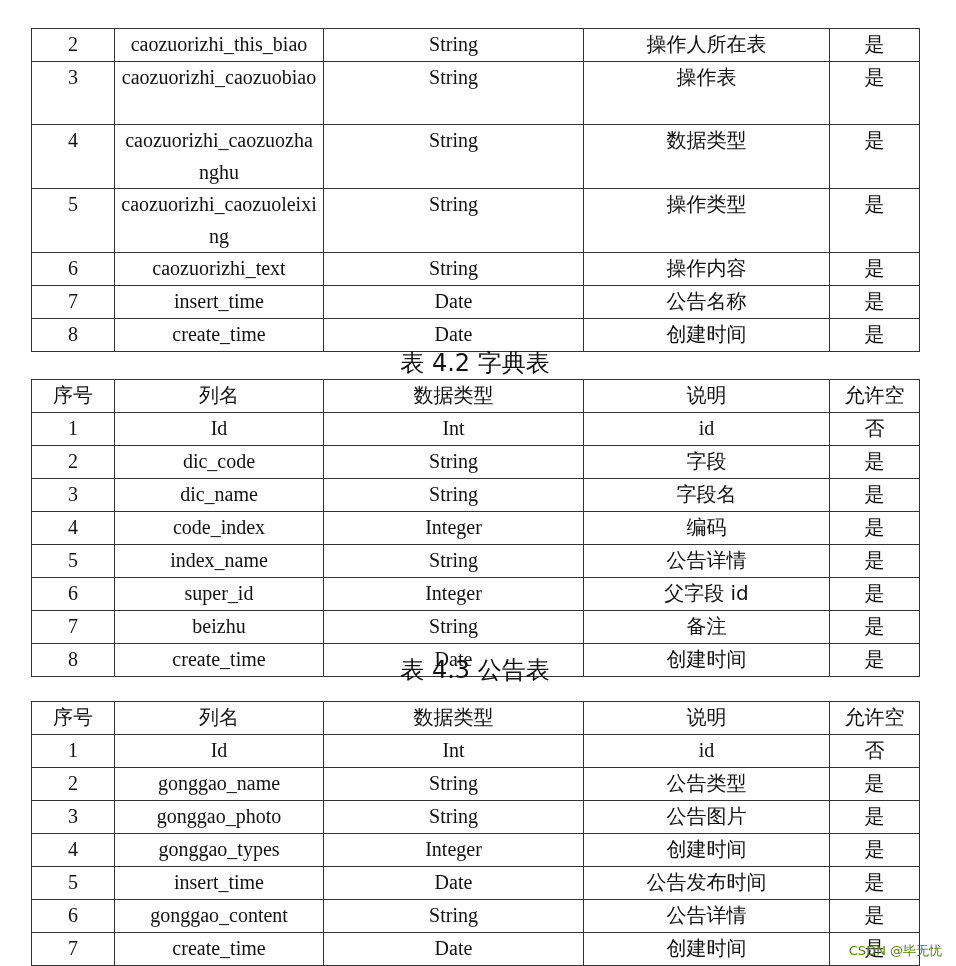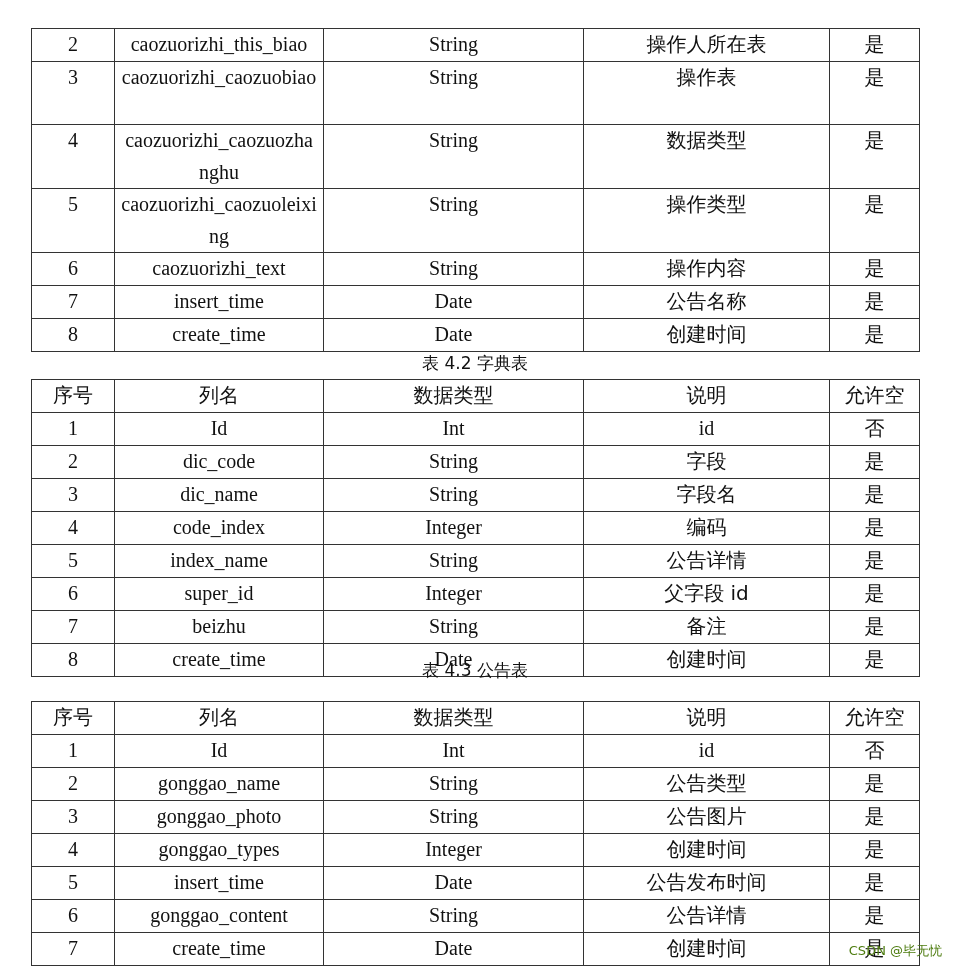--- a/index.html
+++ b/index.html
@@ -4,21 +4,21 @@
 <style>
   html, body { margin:0; padding:0; background:#ffffff; }
   body { width:956px; height:966px; position:relative; overflow:hidden;
          font-family:"Liberation Serif","DejaVu Serif",serif; color:#111; }
   .tbl { position:absolute; left:31px; width:888px; border-collapse:collapse; table-layout:fixed; }
   .tbl td { border:1.5px solid #333; text-align:center; vertical-align:top;
             font-size:20px; line-height:31.5px; padding:0 6px; word-break:break-all; }
   .tbl tr.r1 td { height:32px; }
   .tbl tr.r2 td { height:62px; }
   .caption { position:absolute; left:31px; width:888px; text-align:center; font-size:20px; line-height:32px; }
-  .cn { font-family:"DejaVu Sans", sans-serif; font-size:17px; }
+  .cn { font-family:"DejaVu Sans", sans-serif; font-size:24px; }
   .watermark { position:absolute; right:14px; bottom:6px; font-family:"DejaVu Sans",sans-serif;
                font-size:13px; color:#4d7c0f; }
 </style>
 </head>
 <body>
 
 <table class="tbl" style="top:28px;" id="t1">
   <colgroup>
       <col style="width:83px">
       <col style="width:209px">

